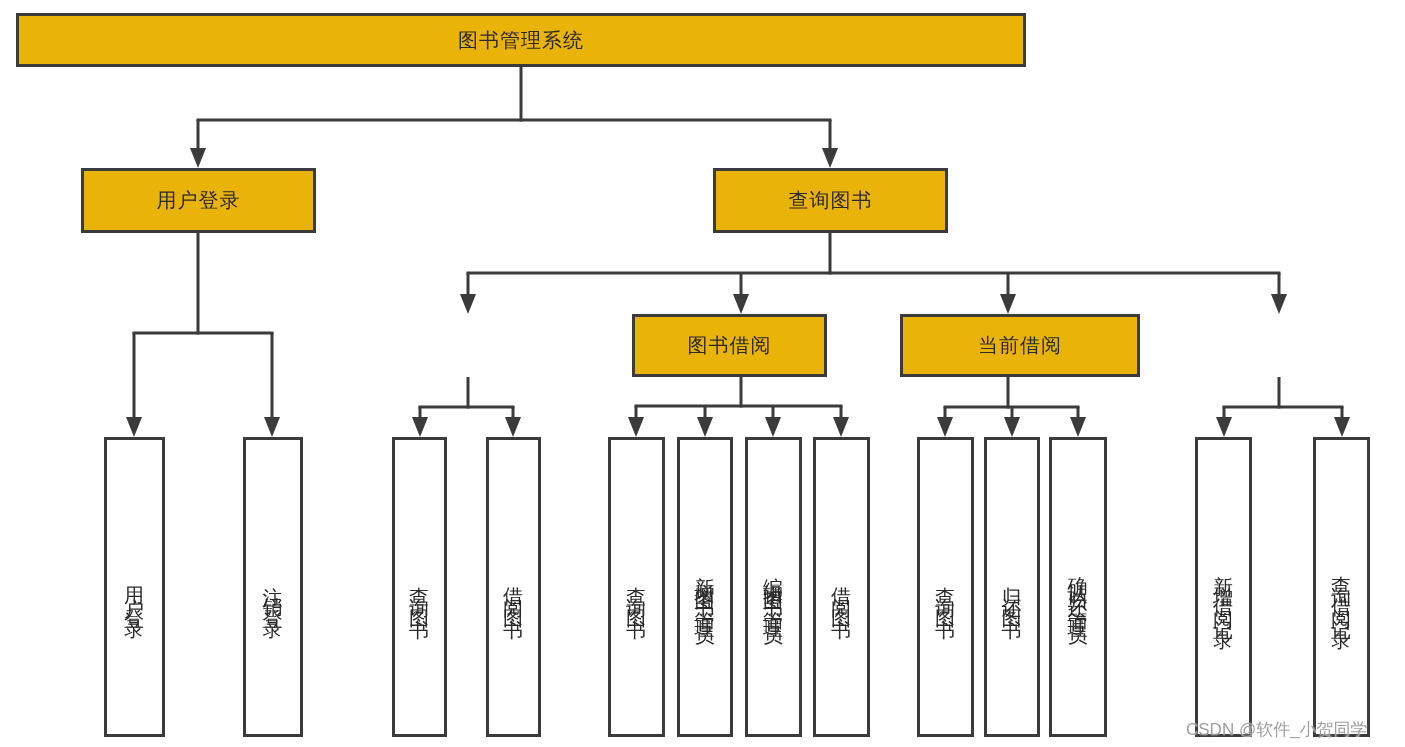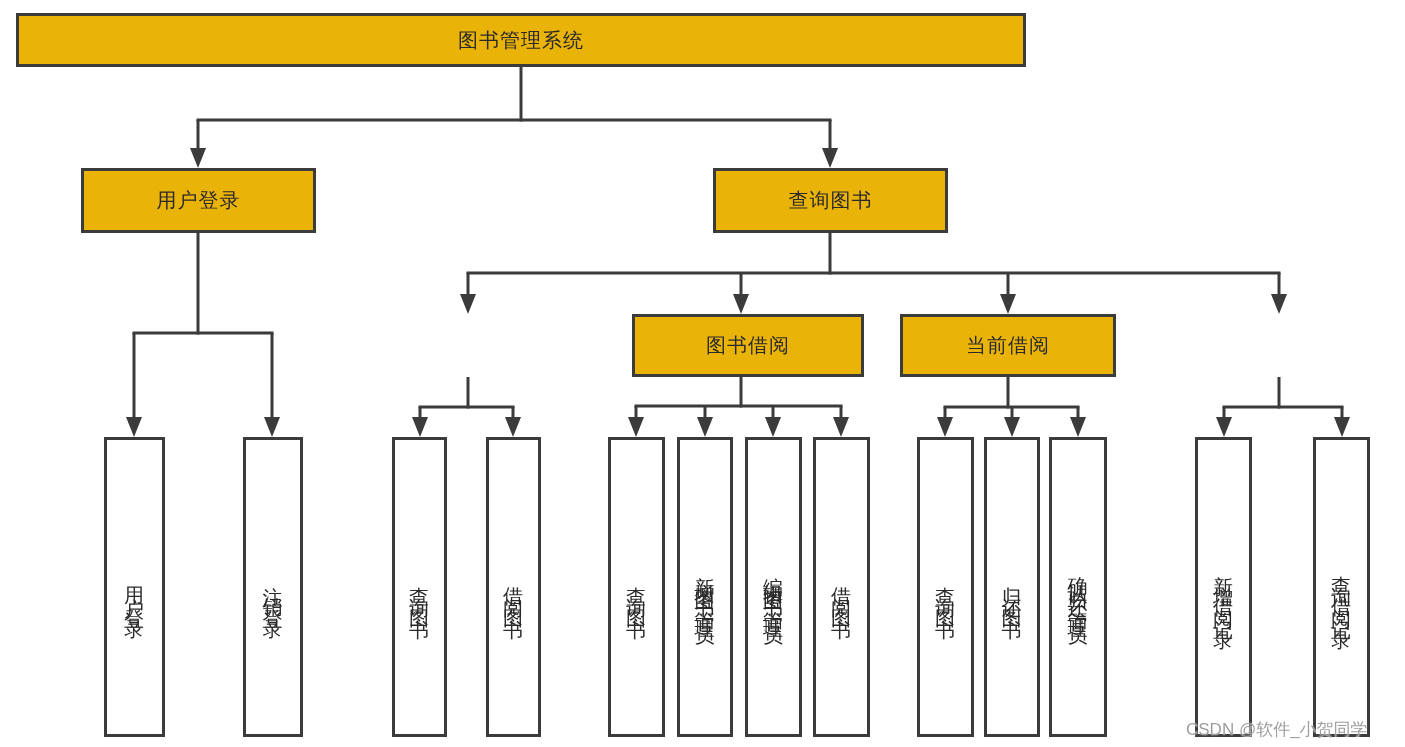--- a/index.html
+++ b/index.html
@@ -149,22 +149,22 @@
       <line x1="1342" y1="407" x2="1342" y2="420"></line>
       <polygon points="1334,417 1350,417 1342,437"></polygon>
     </g>
   </svg>
 
   <div class="hbox" style="left:16px;top:13px;width:1010px;height:54px">图书管理系统</div>
 
   <div class="hbox" style="left:81px;top:168px;width:235px;height:65px">用户登录</div>
   <div class="hbox" style="left:713px;top:168px;width:235px;height:65px">查询图书</div>
 
-  <div class="hbox" style="left:632px;top:314px;width:232px;height:63px">图书借阅</div>
-  <div class="hbox" style="left:900px;top:314px;width:216px;height:63px">当前借阅</div>
+  <div class="hbox" style="left:632px;top:314px;width:195px;height:63px">图书借阅</div>
+  <div class="hbox" style="left:900px;top:314px;width:240px;height:63px">当前借阅</div>
 
   <div class="vbox" style="left:104px;width:61px">
     <span class="vtext">用户登录</span>
   </div>
   <div class="vbox" style="left:243px;width:60px">
     <span class="vtext">注销登录</span>
   </div>
 
   <div class="vbox" style="left:392px;width:55px">
     <span class="vtext">查询图书</span>

